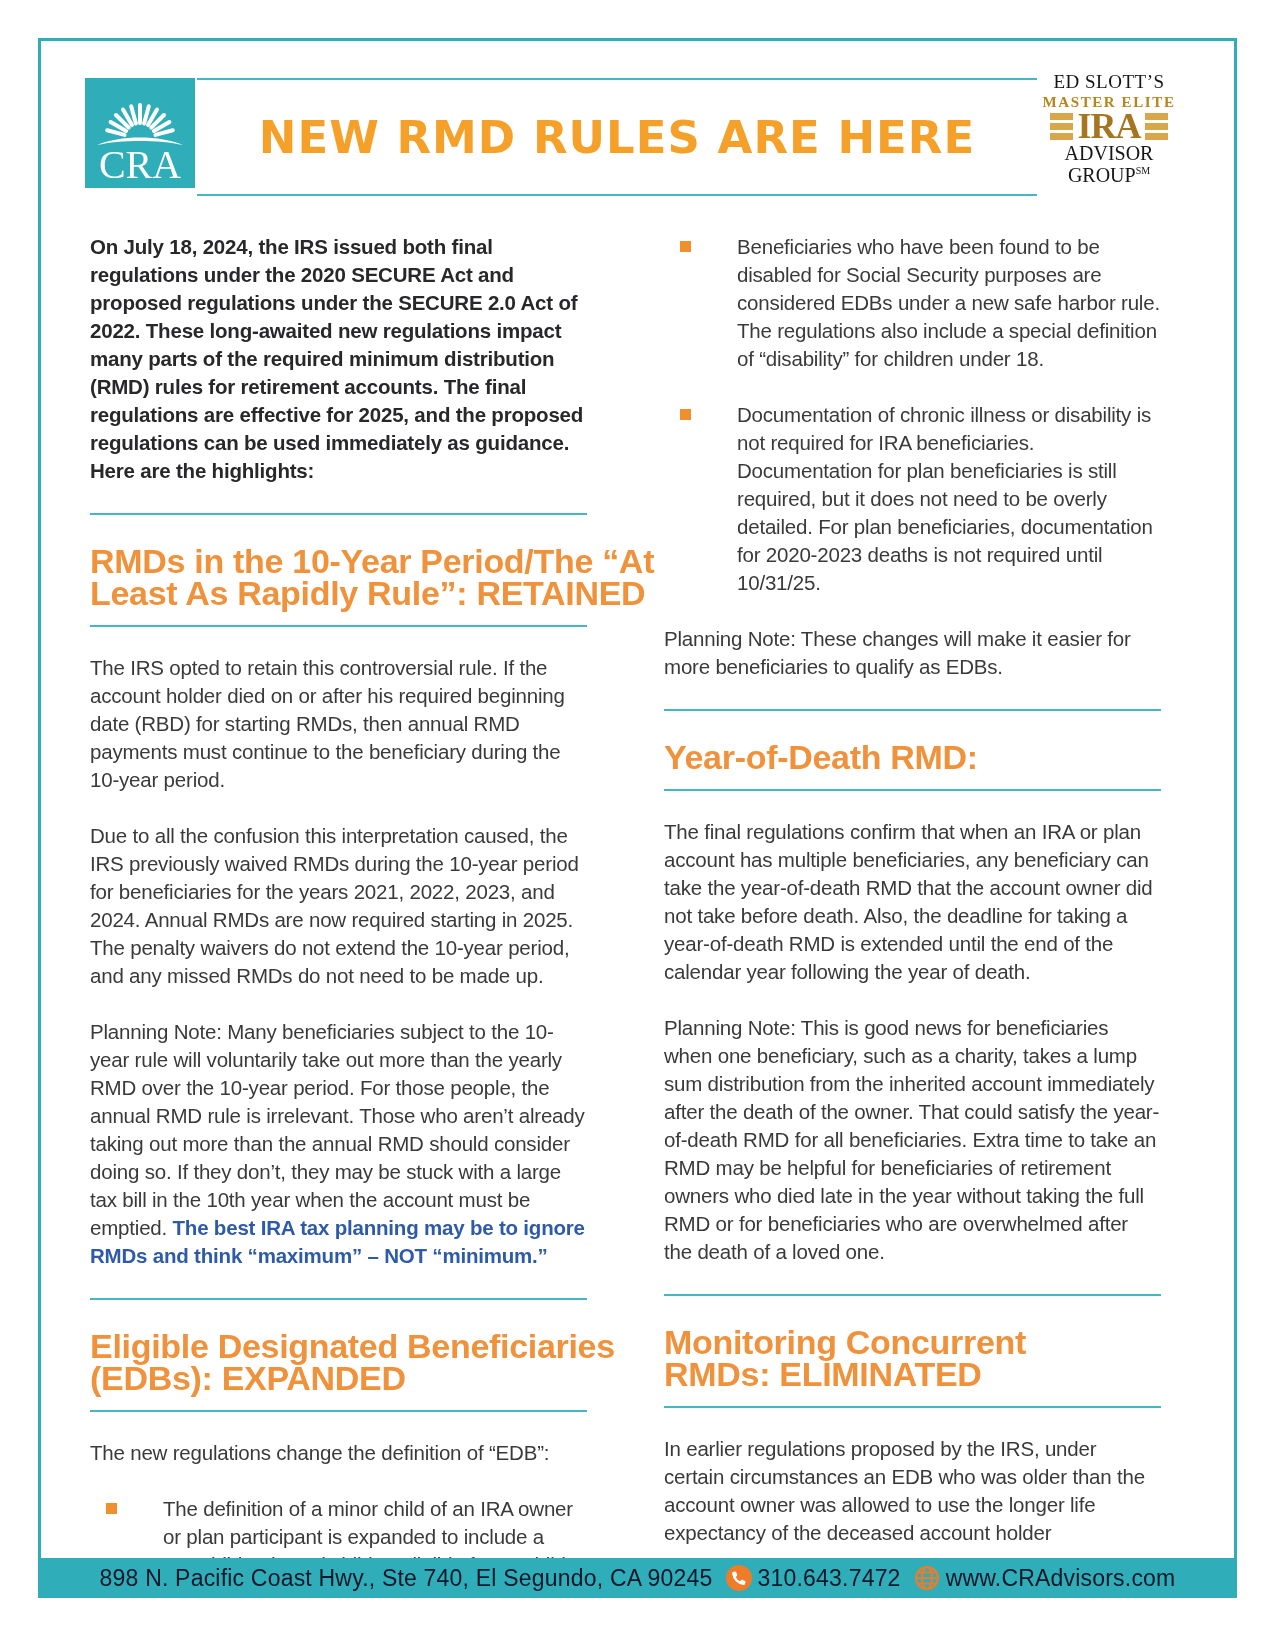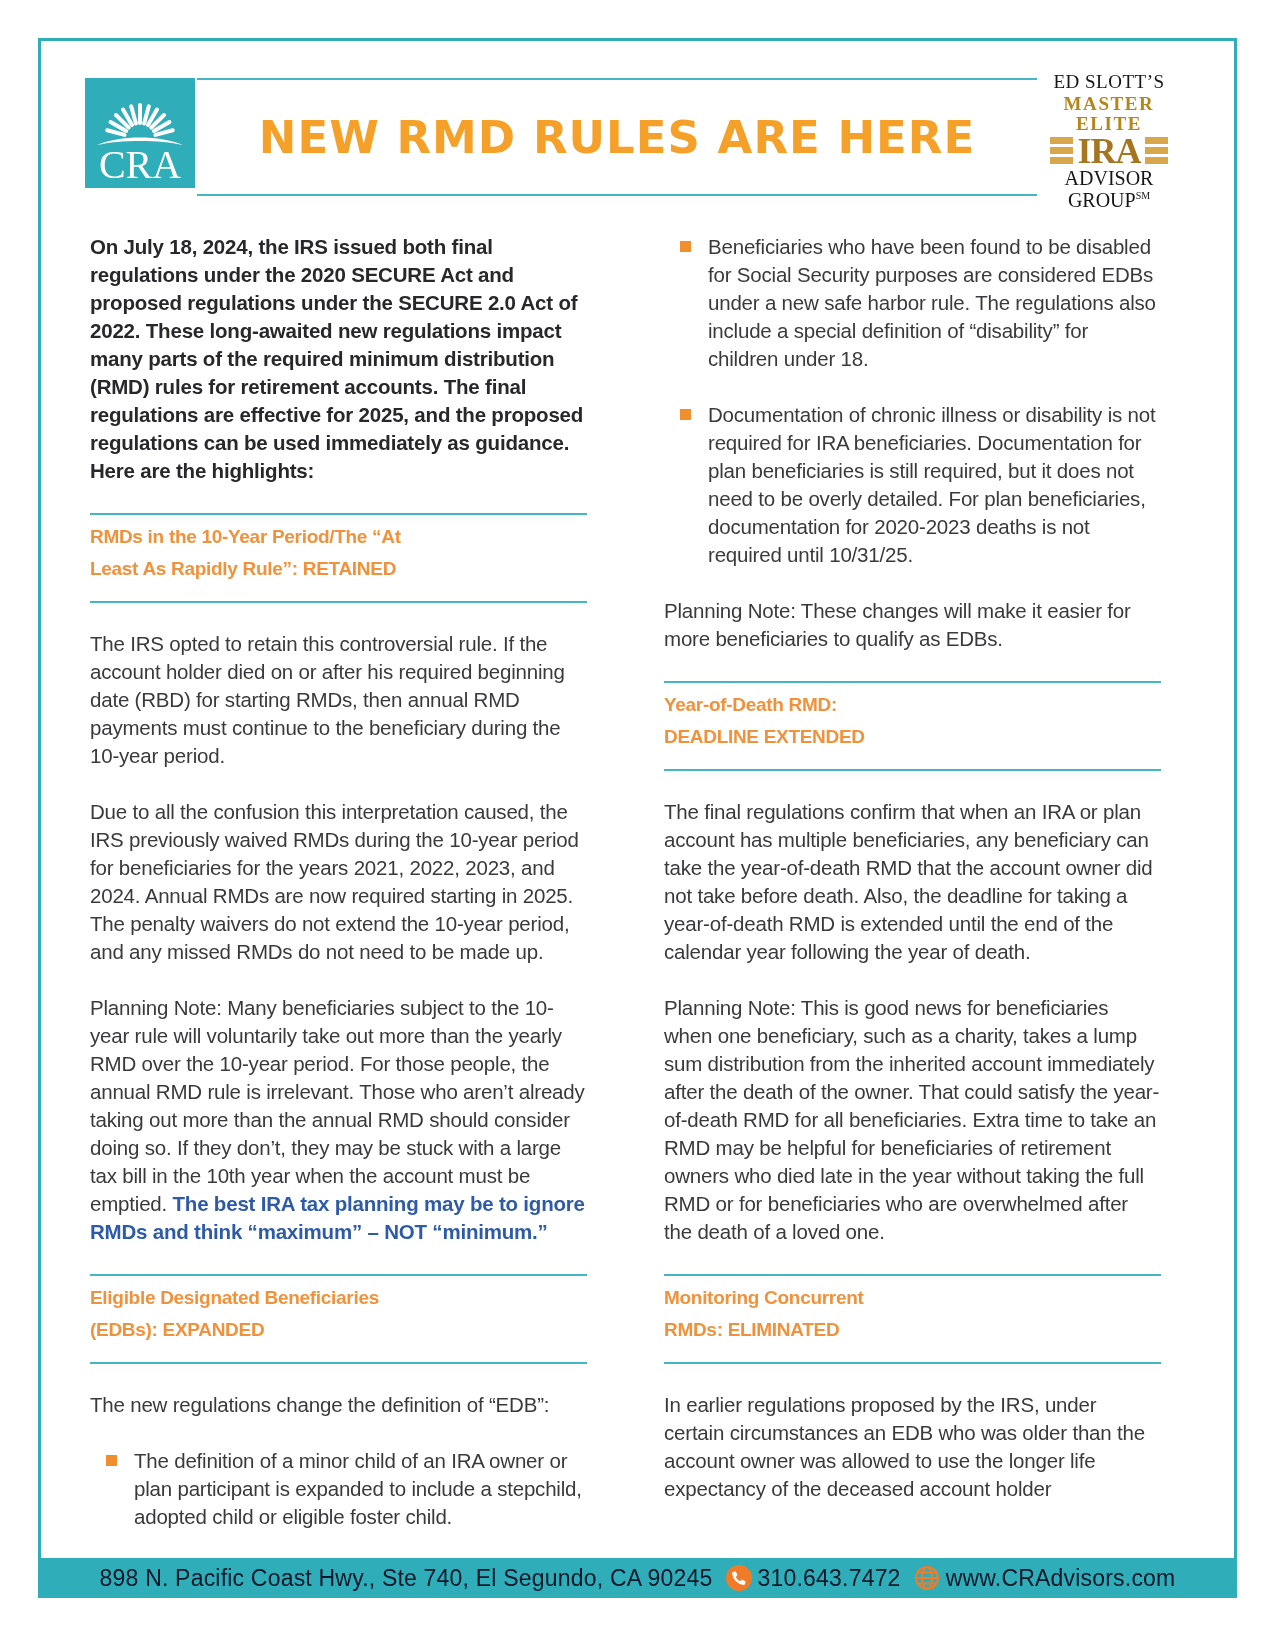--- a/index.html
+++ b/index.html
@@ -38,43 +38,43 @@
   }
   .title-text{
     font-family:"DejaVu Sans", sans-serif;font-weight:bold;
     font-size:45px;letter-spacing:1px;color:var(--orange-title);white-space:nowrap;
   }
   .badge{
     position:absolute;left:1000px;top:31px;width:136px;text-align:center;
     font-family:"Liberation Serif", serif;color:#161616;line-height:1.08;
   }
   .badge-l1{font-size:19px;letter-spacing:0.5px;}
-  .badge-l2{font-size:19px;font-weight:bold;color:var(--gold-elite);letter-spacing:1.6px;margin-top:1px;}
+  .badge-l2{font-size:15px;font-weight:bold;color:var(--gold-elite);letter-spacing:1.6px;margin-top:1px;}
   .badge-ira-row{display:flex;align-items:center;justify-content:center;gap:4px;margin:1px 0 0;}
   .bars{display:flex;flex-direction:column;gap:3px;}
   .bars i{display:block;width:23px;height:7px;background:var(--gold-bars);}
   .badge-ira{font-size:36px;font-weight:bold;color:var(--gold-ira);line-height:0.85;letter-spacing:-1px;}
   .badge-l4{font-size:20px;margin-top:2px;}
   .badge-l5{font-size:20px;}
   .badge sup{font-size:10px;vertical-align:super;}
   
   .content{
     position:absolute;left:49px;top:192px;width:1120px;
     display:flex;gap:77px;
   }
   .col{width:497px;}
   .col p, .col .bullet{font-size:20.5px;line-height:28px;letter-spacing:-0.2px;margin:0 0 28px;}
   .intro{font-weight:bold;color:var(--intro-text);}
   .section-heading{
     border-top:2px solid var(--teal-rule);border-bottom:2px solid var(--teal-rule);
-    padding:6px 0 16px;margin:0 0 27px;
-    color:var(--orange-heading);font-weight:bold;font-size:19px;line-height:32px;letter-spacing:-0.3px;
+    padding:30px 0 16px;margin:0 0 27px;
+    color:var(--orange-heading);font-weight:bold;font-size:34px;line-height:32px;letter-spacing:-0.3px;
   }
   .section-heading span{display:block;white-space:nowrap;}
-  .bullet{display:flex;}
+  .bullet{display:flex;gap:29px;}
   .bullet .sq{flex:0 0 auto;width:11px;height:11px;background:var(--orange-bullet);margin:8px 0 0 16px;}
   .bullet .bt{margin-left:17px;}
   .pn-prefix{}
   .pn-highlight{color:var(--blue);font-weight:bold;}
   .first-right{margin-top:8px;}
   
   .footer-bar{
     position:absolute;left:-3px;bottom:-3px;width:1199px;height:40px;
     background:var(--teal);color:#0f172a;
     display:flex;align-items:center;justify-content:center;gap:13px;
@@ -162,21 +162,20 @@
         <span class="bt">Beneficiaries who have been found to be disabled for Social Security purposes are considered EDBs under a new safe harbor rule. The regulations also include a special definition of “disability” for children under 18.</span>
       </div>
       <div class="bullet">
         <span class="sq"></span>
         <span class="bt">Documentation of chronic illness or disability is not required for IRA beneficiaries. Documentation for plan beneficiaries is still required, but it does not need to be overly detailed. For plan beneficiaries, documentation for 2020-2023 deaths is not required until 10/31/25.</span>
       </div>
       <p><span class="pn-prefix">Planning Note:</span><span> These changes will make it easier for more beneficiaries to qualify as EDBs.</span></p>
 
       <div class="section-heading">
         <span>Year-of-Death RMD:</span>
-        <span>DEADLINE EXTENDED</span>
       </div>
       <p>The final regulations confirm that when an IRA or plan account has multiple beneficiaries, any beneficiary can take the year-of-death RMD that the account owner did not take before death. Also, the deadline for taking a year-of-death RMD is extended until the end of the calendar year following the year of death.</p>
       <p><span class="pn-prefix">Planning Note:</span><span> This is good news for beneficiaries when one beneficiary, such as a charity, takes a lump sum distribution from the inherited account immediately after the death of the owner. That could satisfy the year-of-death RMD for all beneficiaries. Extra time to take an RMD may be helpful for beneficiaries of retirement owners who died late in the year without taking the full RMD or for beneficiaries who are overwhelmed after the death of a loved one.</span></p>
 
       <div class="section-heading">
         <span>Monitoring Concurrent</span>
         <span>RMDs: ELIMINATED</span>
       </div>
       <p>In earlier regulations proposed by the IRS, under certain circumstances an EDB who was older than the account owner was allowed to use the longer life expectancy of the deceased account holder</p>
     </div>

